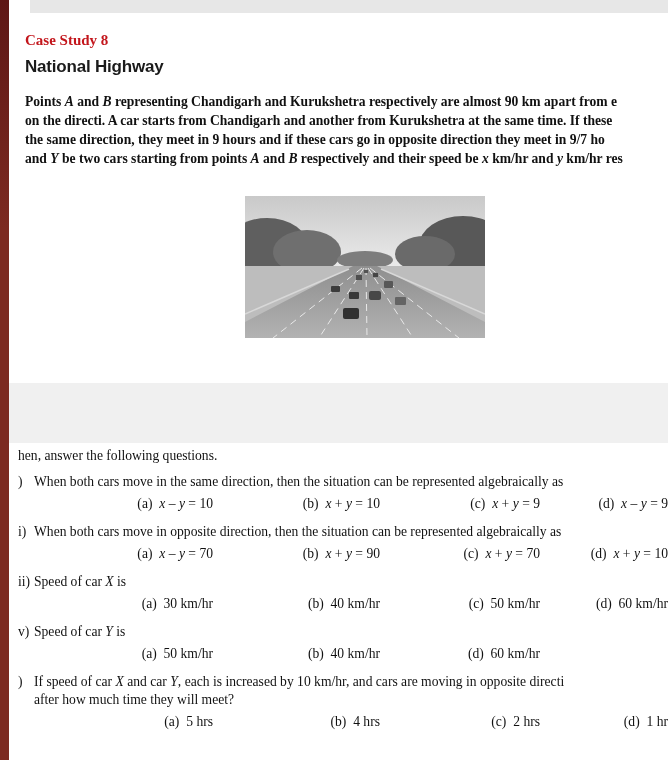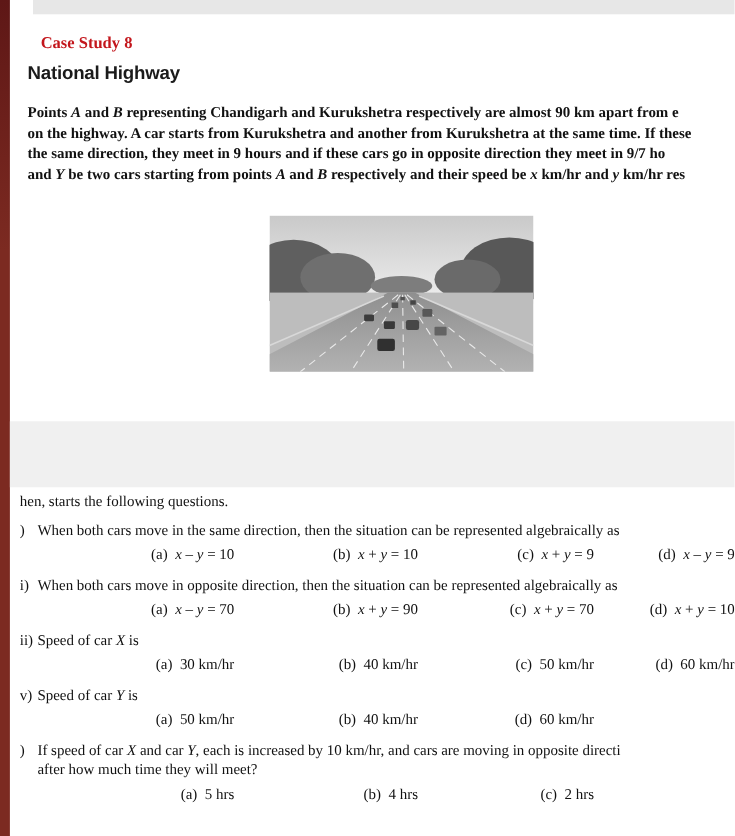--- a/index.html
+++ b/index.html
@@ -11,21 +11,20 @@
   }
   .left-strip {
     position:absolute; left:0; top:0; width:9px; height:100%;
     background:linear-gradient(180deg,#5e1716 0%,#7c2a21 30%,#7c2a21 100%);
   }
   .top-bar { position:absolute; left:30px; right:0; top:0; height:13px; background:#e7e7e7; }
   .case-study {
     position:absolute; left:25px; top:32px;
     font-size:15px; font-weight:bold; color:#c3161c;
     font-family:"Liberation Serif", serif;
-    margin-left:12px;
   }
   .doc-title {
     position:absolute; left:25px; top:57px;
     font-size:17px; font-weight:bold; color:#1b1b1b;
     font-family:"Liberation Sans", sans-serif; letter-spacing:-0.2px;text-align:center;
   }
   .para { position:absolute; left:25px; top:92px; right:0; }
   .para-line { white-space:nowrap; overflow:hidden; font-size:13.6px; line-height:19px;font-weight:bold; }
   .photo { position:absolute; left:245px; top:196px; width:240px; height:142px; display:block; }
   .gray-band { position:absolute; left:9px; right:0; top:383px; height:60px; background:#f0f0f0; }
@@ -50,21 +49,21 @@
 
 <div class="canvas">
   <div class="left-strip"></div>
   <div class="top-bar"></div>
 
   <h2 class="case-study">Case Study 8</h2>
   <h3 class="doc-title">National Highway</h3>
 
   <div class="para">
     <div class="para-line">Points <i>A</i> and <i>B</i> representing Chandigarh and Kurukshetra respectively are almost 90 km apart from e</div>
-    <div class="para-line">on the highway. A car starts from Kurukshetra and another from Kurukshetra at the same time. If these</div>
+    <div class="para-line">on the directi. A car starts from Chandigarh and another from Kurukshetra at the same time. If these</div>
     <div class="para-line">the same direction, they meet in 9 hours and if these cars go in opposite direction they meet in 9/7 ho</div>
     <div class="para-line">and <i>Y</i> be two cars starting from points <i>A</i> and <i>B</i> respectively and their speed be <i>x</i> km/hr and <i>y</i> km/hr res</div>
   </div>
 
   <svg class="photo" role="img" viewBox="0 0 240 142" preserveAspectRatio="none" aria-label="Grayscale photo of a multi-lane national highway with cars and trees on both sides">
     <defs>
       <linearGradient id="sky" x1="0" y1="0" x2="0" y2="1">
         <stop offset="0" stop-color="#c9c9c9"></stop>
           <stop offset="1" stop-color="#efefef"></stop>
       </linearGradient>
@@ -103,21 +102,21 @@
       <rect x="150" y="101" width="11" height="8" rx="1" fill="#646464"></rect>
       <rect x="111" y="79" width="6" height="5" fill="#4e4e4e"></rect>
       <rect x="128" y="77" width="5" height="4" fill="#454545"></rect>
       <rect x="119" y="74" width="4" height="3" fill="#525252"></rect>
     </g>
   </svg>
 
   <div class="gray-band"></div>
 
   <div class="questions">
-    <div class="q-intro">hen, starts the following questions.</div>
+    <div class="q-intro">hen, answer the following questions.</div>
 
     <div class="question first">
       <div class="q-stem">
         <span class="q-prefix">)</span>
         <span class="q-text">When both cars move in the same direction, then the situation can be represented algebraically as</span>
       </div>
       <div class="q-options">
         <span class="opt">(a)&nbsp; <i>x</i> – <i>y</i> = 10</span>
         <span class="opt">(b)&nbsp; <i>x</i> + <i>y</i> = 10</span>
         <span class="opt">(c)&nbsp; <i>x</i> + <i>y</i> = 9</span>
@@ -166,16 +165,17 @@
     <div class="question">
       <div class="q-stem">
         <span class="q-prefix">)</span>
         <span class="q-text">If speed of car <i>X</i> and car <i>Y</i>, each is increased by 10 km/hr, and cars are moving in opposite directi</span>
       </div>
       <div class="q-stem2">after how much time they will meet?</div>
       <div class="q-options">
         <span class="opt">(a)&nbsp; 5 hrs</span>
         <span class="opt">(b)&nbsp; 4 hrs</span>
         <span class="opt">(c)&nbsp; 2 hrs</span>
+        <span class="opt">(d)&nbsp; 1 hr</span>
       </div>
     </div>
   </div>
 </div>
 
 </body></html>

